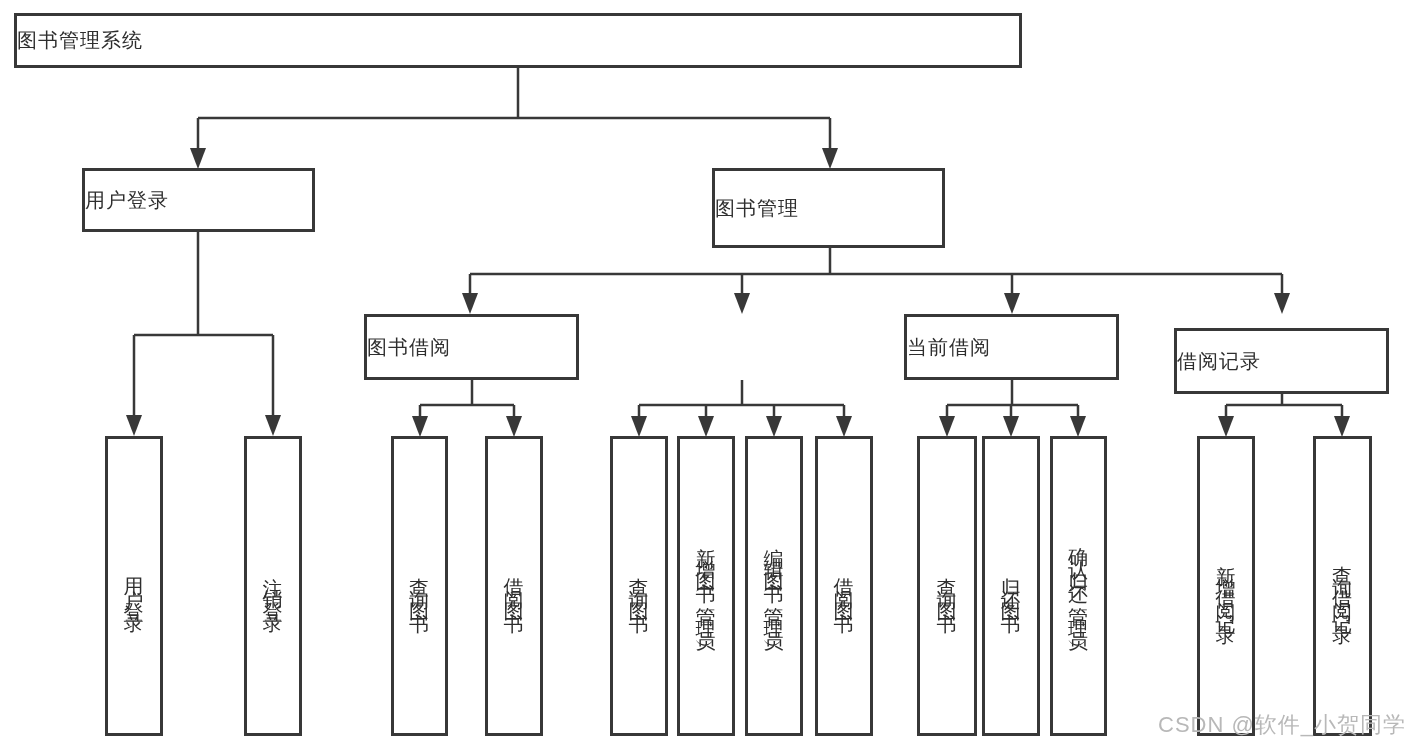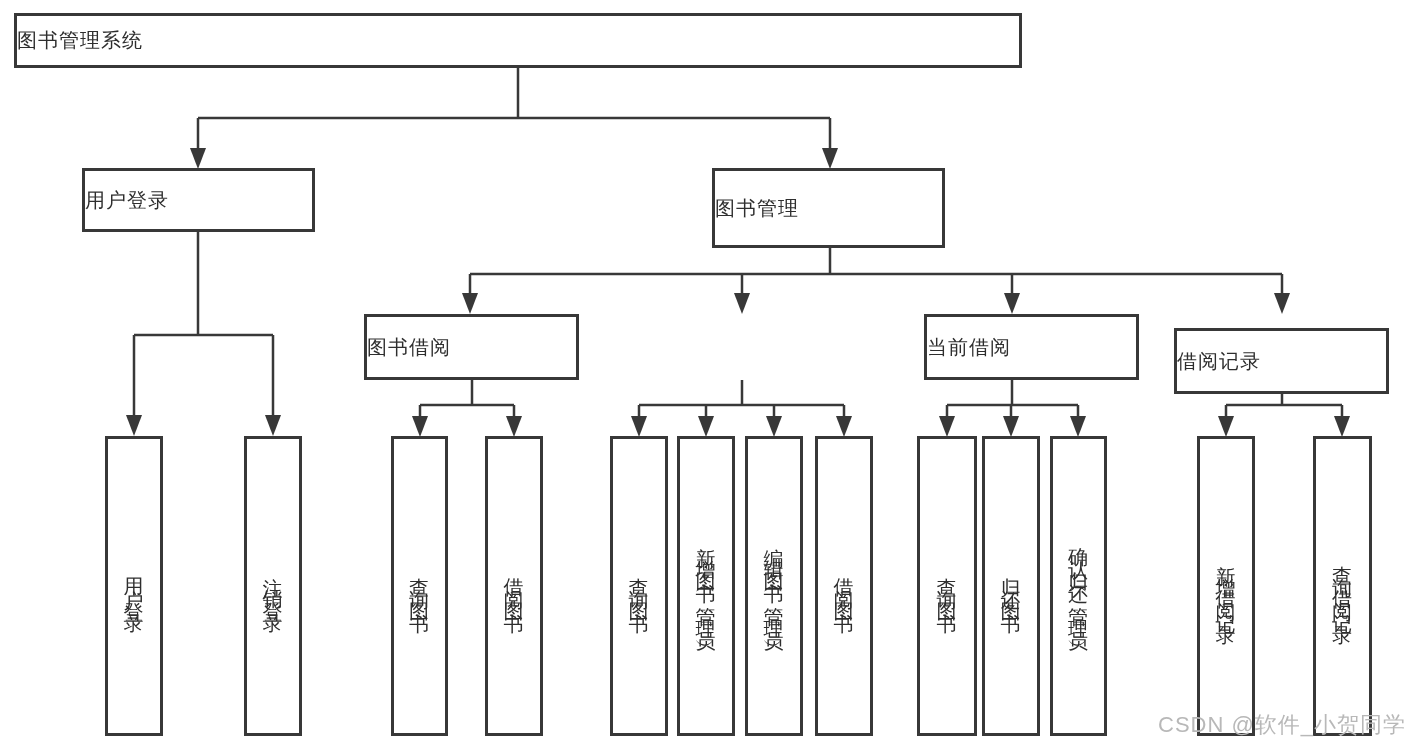--- a/index.html
+++ b/index.html
@@ -133,21 +133,21 @@
   <div class="hbox" style="left:82px;top:168px;width:233px;height:64px">
     <span>用户登录</span>
   </div>
   <div class="hbox" style="left:712px;top:168px;width:233px;height:80px">
     <span>图书管理</span>
   </div>
 
   <div class="hbox" style="left:364px;top:314px;width:215px;height:66px">
     <span>图书借阅</span>
   </div>
-  <div class="hbox" style="left:924px;top:314px;width:215px;height:66px">
+  <div class="hbox" style="left:904px;top:314px;width:215px;height:66px">
     <span>当前借阅</span>
   </div>
   <div class="hbox" style="left:1174px;top:328px;width:215px;height:66px">
     <span>借阅记录</span>
   </div>
 
   <div class="vbox" style="left:105px">
     <span>用户登录</span>
   </div>
   <div class="vbox" style="left:244px">

